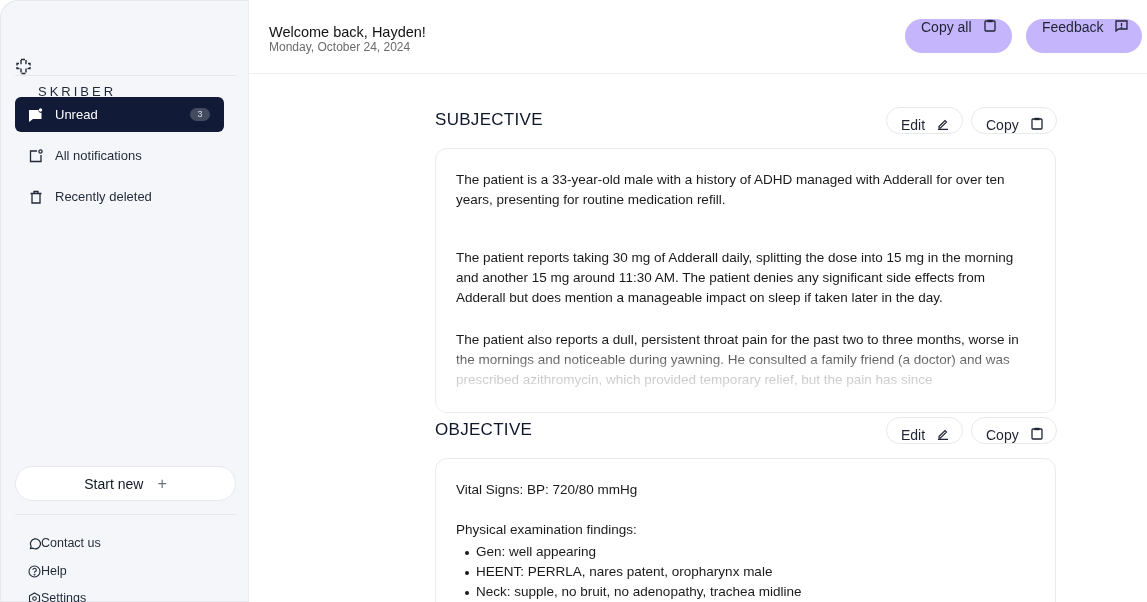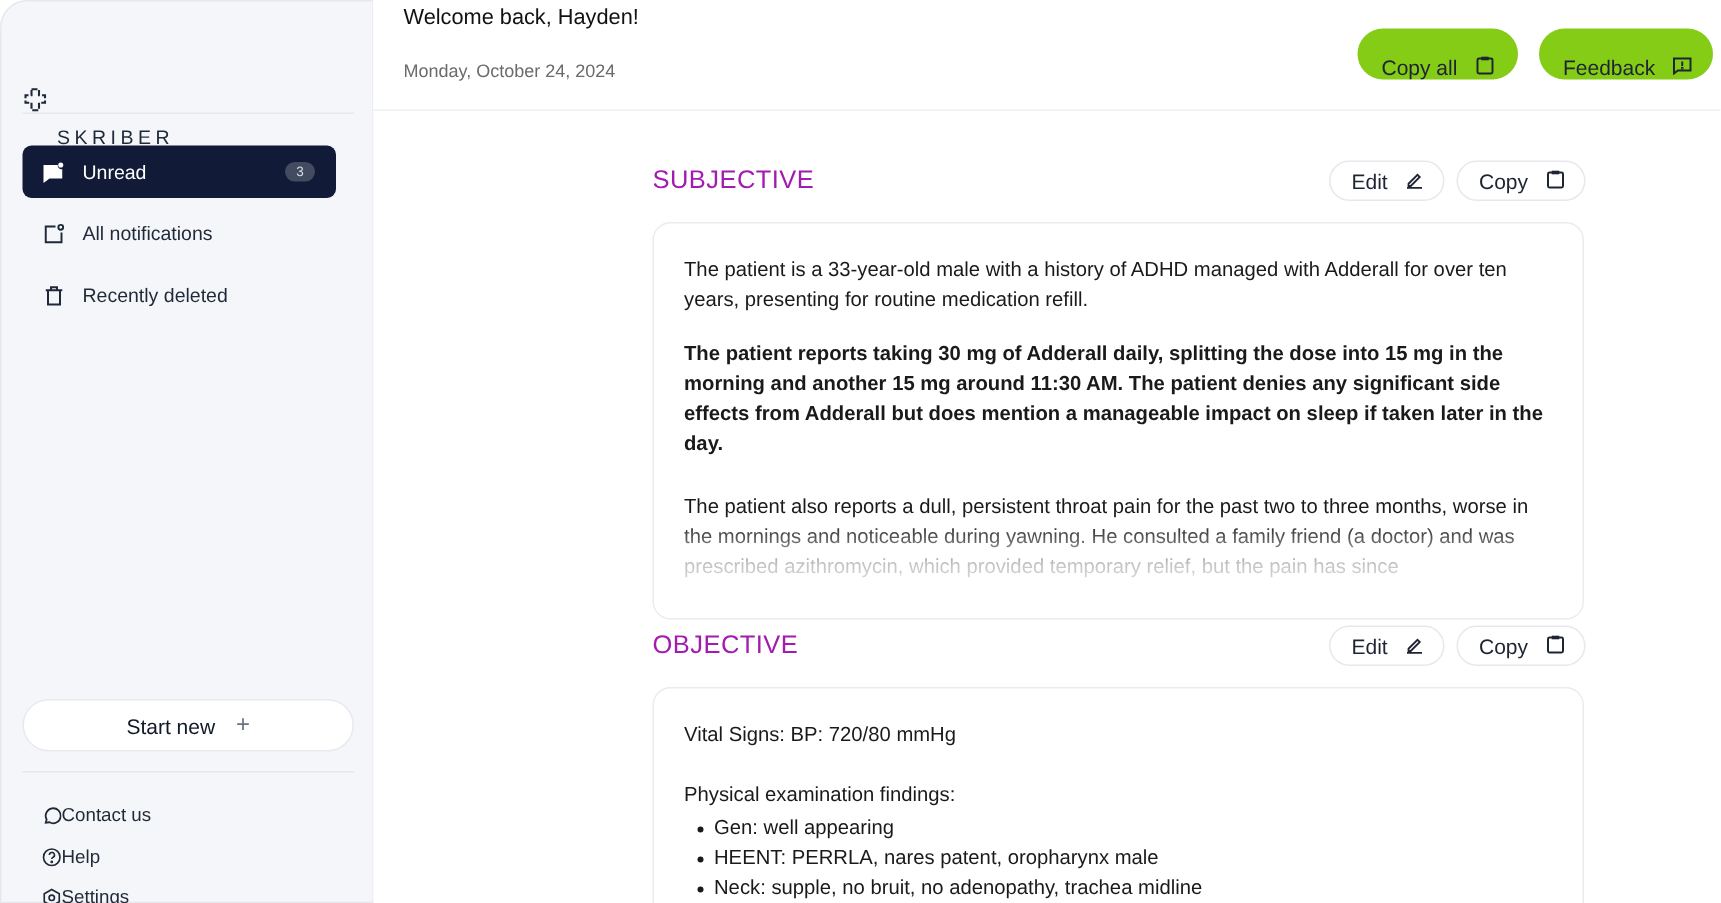--- a/index.html
+++ b/index.html
@@ -32,31 +32,31 @@
     gap: 14px; font-size: 14px; color: #111827; cursor: pointer;
   }
   .start-new .plus { color: #6b7280; font-size: 16px; line-height: 1; }
 
   .foot-item {
     position: absolute; left: 27px; display: flex; align-items: center; font-size: 12.5px; color: #1f2937; cursor: pointer;
   }
   .foot-item .ico { width: 13px; height: 13px; display: flex; align-items: center; justify-content: center; }
 
   .header { position: absolute; left: 249px; top: 0; right: 0; height: 74px; border-bottom: 1px solid #eef0f3; background: #fff; }
-  .welcome { position: absolute; left: 20px; top: 4px; font-size: 14.5px; color: #111111; }
+  .welcome { position: absolute; left: 20px; top: 24px; font-size: 14.5px; color: #111111; }
   .date { position: absolute; left: 20px; top: 40px; font-size: 12px; color: #6b6b6b; }
   .pill-btn {
-    position: absolute; top: 19px; height: 34px; border-radius: 17px; background: #84cc16;
-    display: flex; align-items: flex-end; gap: 12px; padding: 0 16px; font-size: 14px; color: #1f2433; cursor: pointer;
-  }
-
-  .section-title { position: absolute; left: 435px; font-size: 17px; color: #a21caf; letter-spacing: 0.3px; }
+    position: absolute; top: 19px; height: 34px; border-radius: 17px; background: #c4b5fd;
+    display: flex; align-items: flex-start; gap: 12px; padding: 0 16px; font-size: 14px; color: #1f2433; cursor: pointer;
+  }
+
+  .section-title { position: absolute; left: 435px; font-size: 17px; color: #0f172a; letter-spacing: 0.3px; }
   .sm-btn {
     position: absolute; height: 27px; border-radius: 14px; background: #fff; border: 1px solid #e6e8ec;
-    display: flex; align-items: center; gap: 12px; padding: 0 13px 0 14px; font-size: 14px; color: #1f2433; cursor: pointer;
+    display: flex; align-items: flex-end; gap: 12px; padding: 0 13px 0 14px; font-size: 14px; color: #1f2433; cursor: pointer;
   }
   .card {
     position: absolute; left: 435px; width: 621px; border: 1px solid #e9ebef; border-radius: 12px; background: #fff; overflow: hidden;
   }
   .card p { font-size: 13.5px; line-height: 20px; color: #1a1a1a; }
   .fade {
     position: absolute; left: 0; right: 0; bottom: 0; height: 64px;
     background: linear-gradient(to bottom, rgba(255,255,255,0) 0%, rgba(255,255,255,0.75) 45%, #ffffff 100%);
   }
   ul.findings { list-style: none; margin-top: 2px; }
@@ -178,21 +178,21 @@
   <span>Copy</span>
   <span>
     <svg width="12" height="13" viewBox="0 0 12 13" fill="none" stroke="#1f2433" stroke-width="1.3">
         <rect x="1" y="2" width="10" height="10" rx="1"></rect>
         <rect x="3.5" y=".8" width="5" height="2.4" fill="#1f2433" stroke="none"></rect>
       </svg>
   </span>
 </div>
 <div class="card" style="top:148px; height:265px; padding:21px 20px;">
   <p>The patient is a 33-year-old male with a history of ADHD managed with Adderall for over ten years, presenting for routine medication refill.</p>
-  <p style="margin-top:16px;font-weight:bold;">The patient reports taking 30 mg of Adderall daily, splitting the dose into 15 mg in the morning and another 15 mg around 11:30 AM. The patient denies any significant side effects from Adderall but does mention a manageable impact on sleep if taken later in the day.</p>
+  <p style="margin-top:38px;">The patient reports taking 30 mg of Adderall daily, splitting the dose into 15 mg in the morning and another 15 mg around 11:30 AM. The patient denies any significant side effects from Adderall but does mention a manageable impact on sleep if taken later in the day.</p>
   <p style="margin-top:22px;">The patient also reports a dull, persistent throat pain for the past two to three months, worse in the mornings and noticeable during yawning. He consulted a family friend (a doctor) and was prescribed azithromycin, which provided temporary relief, but the pain has since</p>
   <div class="fade"></div>
 </div>
 
 <div class="section-title" style="top:420px;">OBJECTIVE</div>
 <div class="sm-btn" style="left:886px; top:417px;">
   <span>Edit</span>
   <span>
     <svg width="12" height="12" viewBox="0 0 12 12" fill="none" stroke="#1f2433" stroke-width="1.2">
         <path d="M2 8.5l6-6 1.5 1.5-6 6H2zM1 11.3h10"></path>

